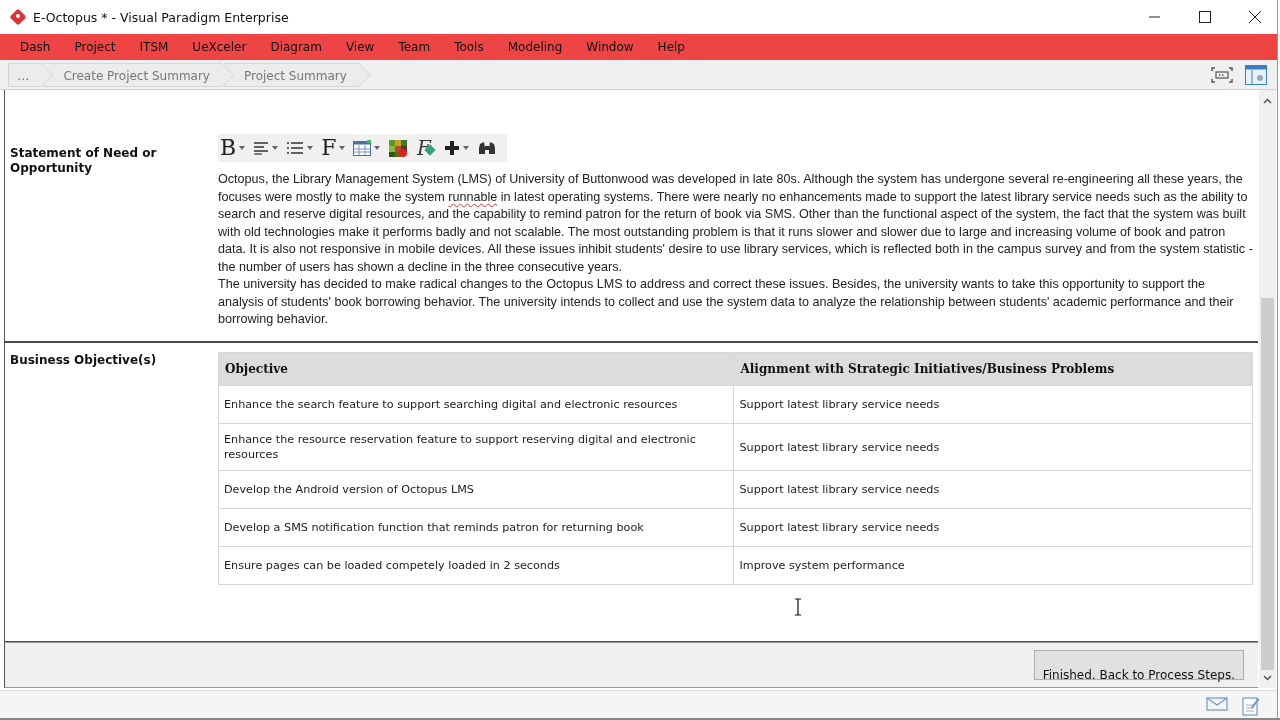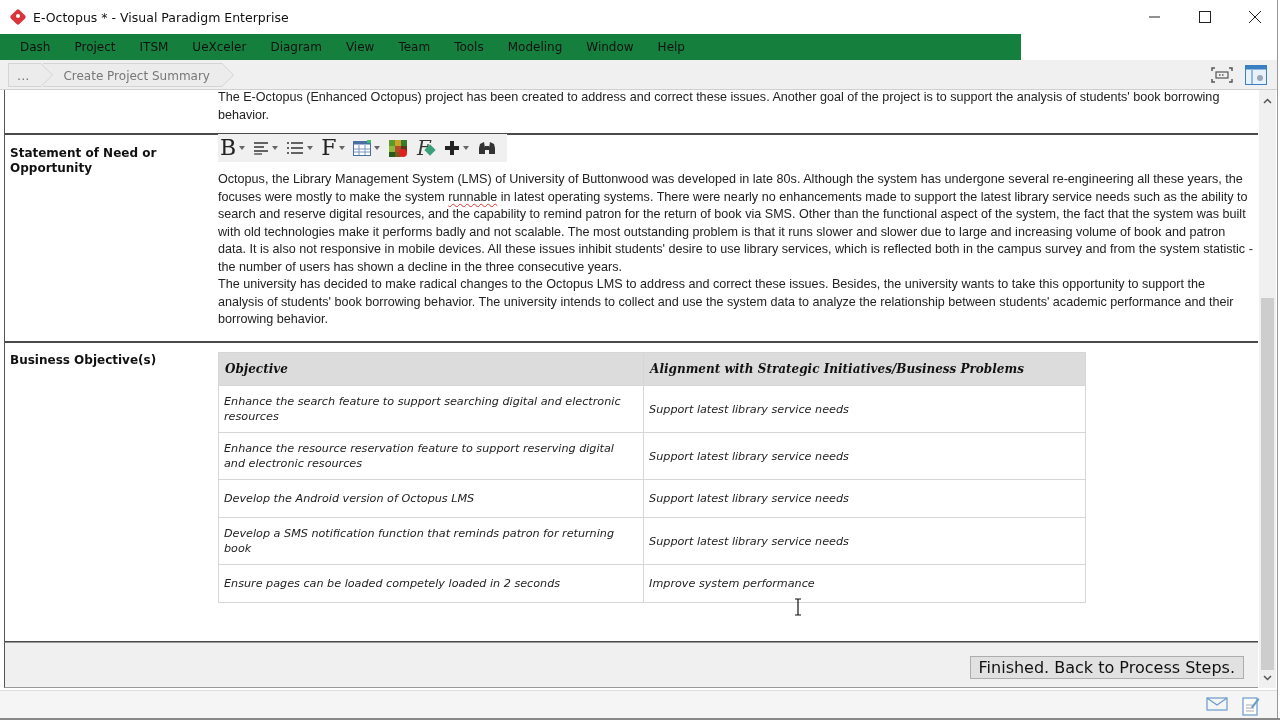--- a/index.html
+++ b/index.html
@@ -8,48 +8,48 @@
 
     .titlebar { position: absolute; left: 0; top: 0; width: 1280px; height: 34px; background: #fff; display: flex; align-items: center; border-radius: 6px; }
     .titlebar .app-icon { width: 16px; height: 16px; margin-left: 10px; margin-right: 7px; position: relative; }
     .titlebar .app-icon .diamond { position: absolute; left: 2px; top: 2px; width: 12px; height: 12px; background: #d9353b; transform: rotate(45deg); border-radius: 2px; }
     .titlebar .app-icon .dot { position: absolute; left: 6px; top: 5px; width: 4px; height: 4px; background: #fff; border-radius: 50%; }
     .titlebar .title { font-family: "DejaVu Sans", sans-serif; font-size: 12.5px; color: #111; }
     .win-controls { position: absolute; right: 0; top: 0; height: 34px; display: flex; }
     .win-btn { width: 50px; height: 34px; display: flex; align-items: center; justify-content: center; color: #222; }
     .win-btn svg { display: block; }
 
-    .menubar { position: absolute; left: 0; top: 34px; width: 1021px; height: 26px; background: #15803d; display: flex; align-items: center; padding-left: 8px; }
+    .menubar { position: absolute; left: 0; top: 34px; width: 1280px; height: 26px; background: #ef4444; display: flex; align-items: center; padding-left: 8px; }
     .menu-item { font-family: "DejaVu Sans", sans-serif; font-size: 12px; color: #111; padding: 0 12px; line-height: 26px; }
 
     .breadcrumb-bar { position: absolute; left: 0; top: 60px; width: 1280px; height: 30px; background: #f0f0f0; border-bottom: 1px solid #d0d0d0; }
     .crumbs { position: absolute; left: 8px; top: 3px; height: 24px; display: flex; }
     .crumb { position: relative; height: 24px; line-height: 24px; background: #ececec; border-top: 1px solid #d4d4d4; border-bottom: 1px solid #d4d4d4; color: #777; font-family: "DejaVu Sans", sans-serif; font-size: 12px; padding: 0 12px 0 20px; margin-right: 2px; }
     .crumb.first { padding-left: 8px; border-left: 1px solid #d4d4d4; font-size: 13px; }
     .crumb::after { content: ""; position: absolute; right: -12px; top: -1px; width: 0; height: 0; border-top: 12px solid transparent; border-bottom: 12px solid transparent; border-left: 12px solid #d4d4d4; z-index: 2; }
     .crumb::before { content: ""; position: absolute; right: -11px; top: 0; width: 0; height: 0; border-top: 11px solid transparent; border-bottom: 11px solid transparent; border-left: 11px solid #ececec; z-index: 3; }
     .tb-right { position: absolute; right: 12px; top: 4px; display: flex; gap: 10px; }
     .tb-icon { width: 24px; height: 22px; display: flex; align-items: center; justify-content: center; }
 
     .content { position: absolute; left: 4px; top: 90px; width: 1254px; height: 552px; background: #fff; border-left: 1px solid #555; overflow: hidden; }
     .row { position: absolute; left: 0; width: 1254px; border-bottom: 2px solid #4a4a4a; }
     .row-label { position: absolute; left: 5px; font-family: "DejaVu Sans", sans-serif; font-weight: bold; font-size: 12px; color: #111; line-height: 15px; width: 190px; }
     .para { font-family: "Liberation Sans", sans-serif; font-size: 12.6px; color: #222; line-height: 17.5px; }
 
     .editor-toolbar { position: absolute; left: 213px; top: 44px; height: 28px; background: #f0f0f0; display: flex; align-items: center; padding: 0 2px; }
     .et-btn { display: flex; align-items: center; margin-right: 8px; height: 24px; }
     .et-btn .arrow { width: 0; height: 0; border-left: 3px solid transparent; border-right: 3px solid transparent; border-top: 4px solid #666; margin-left: 3px; }
 
-    table.obj { position: absolute; left: 213px; top: 262px; width: 868px; border-collapse: collapse; font-style: italic; }
+    table.obj { position: absolute; left: 213px; top: 262px; width: 1035px; border-collapse: collapse; }
     table.obj th { background: #dcdcdc; font-family: "DejaVu Serif", serif; font-weight: bold; font-size: 12px; color: #111; text-align: left; height: 33px; padding: 0 6px; border: 1px solid #d6d6d6; }
     table.obj td { font-family: "DejaVu Sans", sans-serif; font-size: 11.2px; color: #222; padding: 8px 5px; border: 1px solid #d6d6d6; height: 38px; vertical-align: middle; line-height: 15px; }
     table.obj tr.tall td { height: 54px; vertical-align: top; padding-top: 10px; }
 
     .footer { position: absolute; left: 4px; top: 642px; width: 1254px; height: 46px; background: #f0f0f0; border-top: 1px solid #999; border-bottom: 1px solid #999; border-left: 1px solid #555; }
-    .finish-btn { position: absolute; right: 14px; top: 13px; height: 23px; padding: 0 8px; background: #e1e1e1; border: 1px solid #adadad; font-family: "DejaVu Sans", sans-serif; font-size: 16px; color: #111; line-height: 21px; }
+    .finish-btn { position: absolute; right: 14px; top: 7px; height: 23px; padding: 14px 8px; background: #e1e1e1; border: 1px solid #adadad; font-family: "DejaVu Sans", sans-serif; font-size: 12px; color: #111; line-height: 21px; }
 
     .vscroll { position: absolute; left: 1259px; top: 90px; width: 17px; height: 598px; background: #f0f0f0; }
     .vscroll .up, .vscroll .down { position: absolute; left: 0; width: 17px; height: 17px; display: flex; align-items: center; justify-content: center; color: #555; font-size: 10px; }
     .vscroll .up { top: 2px; }
     .vscroll .down { bottom: 2px; }
     .vscroll .thumb { position: absolute; left: 2px; top: 208px; width: 13px; height: 372px; background: #cdcdcd; }
 
     .statusbar { position: absolute; left: 0; top: 690px; width: 1280px; height: 30px; background: #f5f5f5; border-top: 1px solid #ddd; }
     .status-icons { position: absolute; right: 20px; top: 5px; display: flex; gap: 14px; }
 
@@ -99,20 +99,21 @@
   <span class="menu-item">Tools</span>
   <span class="menu-item">Modeling</span>
   <span class="menu-item">Window</span>
   <span class="menu-item">Help</span>
 </div>
 
 <div class="breadcrumb-bar">
   <div class="crumbs">
     <div class="crumb first">...</div>
     <div class="crumb">Create Project Summary</div>
+    <div class="crumb">Project Summary</div>
   </div>
   <div class="tb-right">
     <div class="tb-icon">
       <svg width="22" height="16">
         <path d="M1 4 V1 H4 M18 1 H21 V4 M21 12 V15 H18 M4 15 H1 V12" fill="none" stroke="#555" stroke-width="1.5"></path>
         <rect x="5" y="5" width="12" height="6" fill="none" stroke="#555" stroke-width="1.2"></rect>
         <line x1="8" y1="8" x2="14" y2="8" stroke="#555" stroke-width="1.5" stroke-dasharray="1.5,1.5"></line>
       </svg>
     </div>
     <div class="tb-icon">
@@ -121,23 +122,20 @@
         <rect x="0.5" y="0.5" width="21" height="4" fill="#3a7fc1"></rect>
         <line x1="7" y1="5" x2="7" y2="19" stroke="#3a7fc1"></line>
         <circle cx="15" cy="13" r="3" fill="#9aa7b5"></circle>
       </svg>
     </div>
   </div>
 </div>
 
 <div class="content">
 
-  <div class="row" style="top:-12px;height:57px;">
-    <div class="para" style="position:absolute;left:213px;top:11px;width:1030px;">The E-Octopus (Enhanced Octopus) project has been created to address and correct these issues. Another goal of the project is to support the analysis of students' book borrowing behavior.</div>
-  </div>
 
   <div class="row" style="top:45px;height:208px;">
     <div class="row-label" style="top:11px;">Statement of Need or Opportunity</div>
   </div>
   <div class="editor-toolbar">
     <div class="et-btn">
       <span style="font-family:'DejaVu Serif',serif;font-size:22px;line-height:22px;color:#222;">B</span>
         <span class="arrow"></span>
     </div>
     <div class="et-btn">

